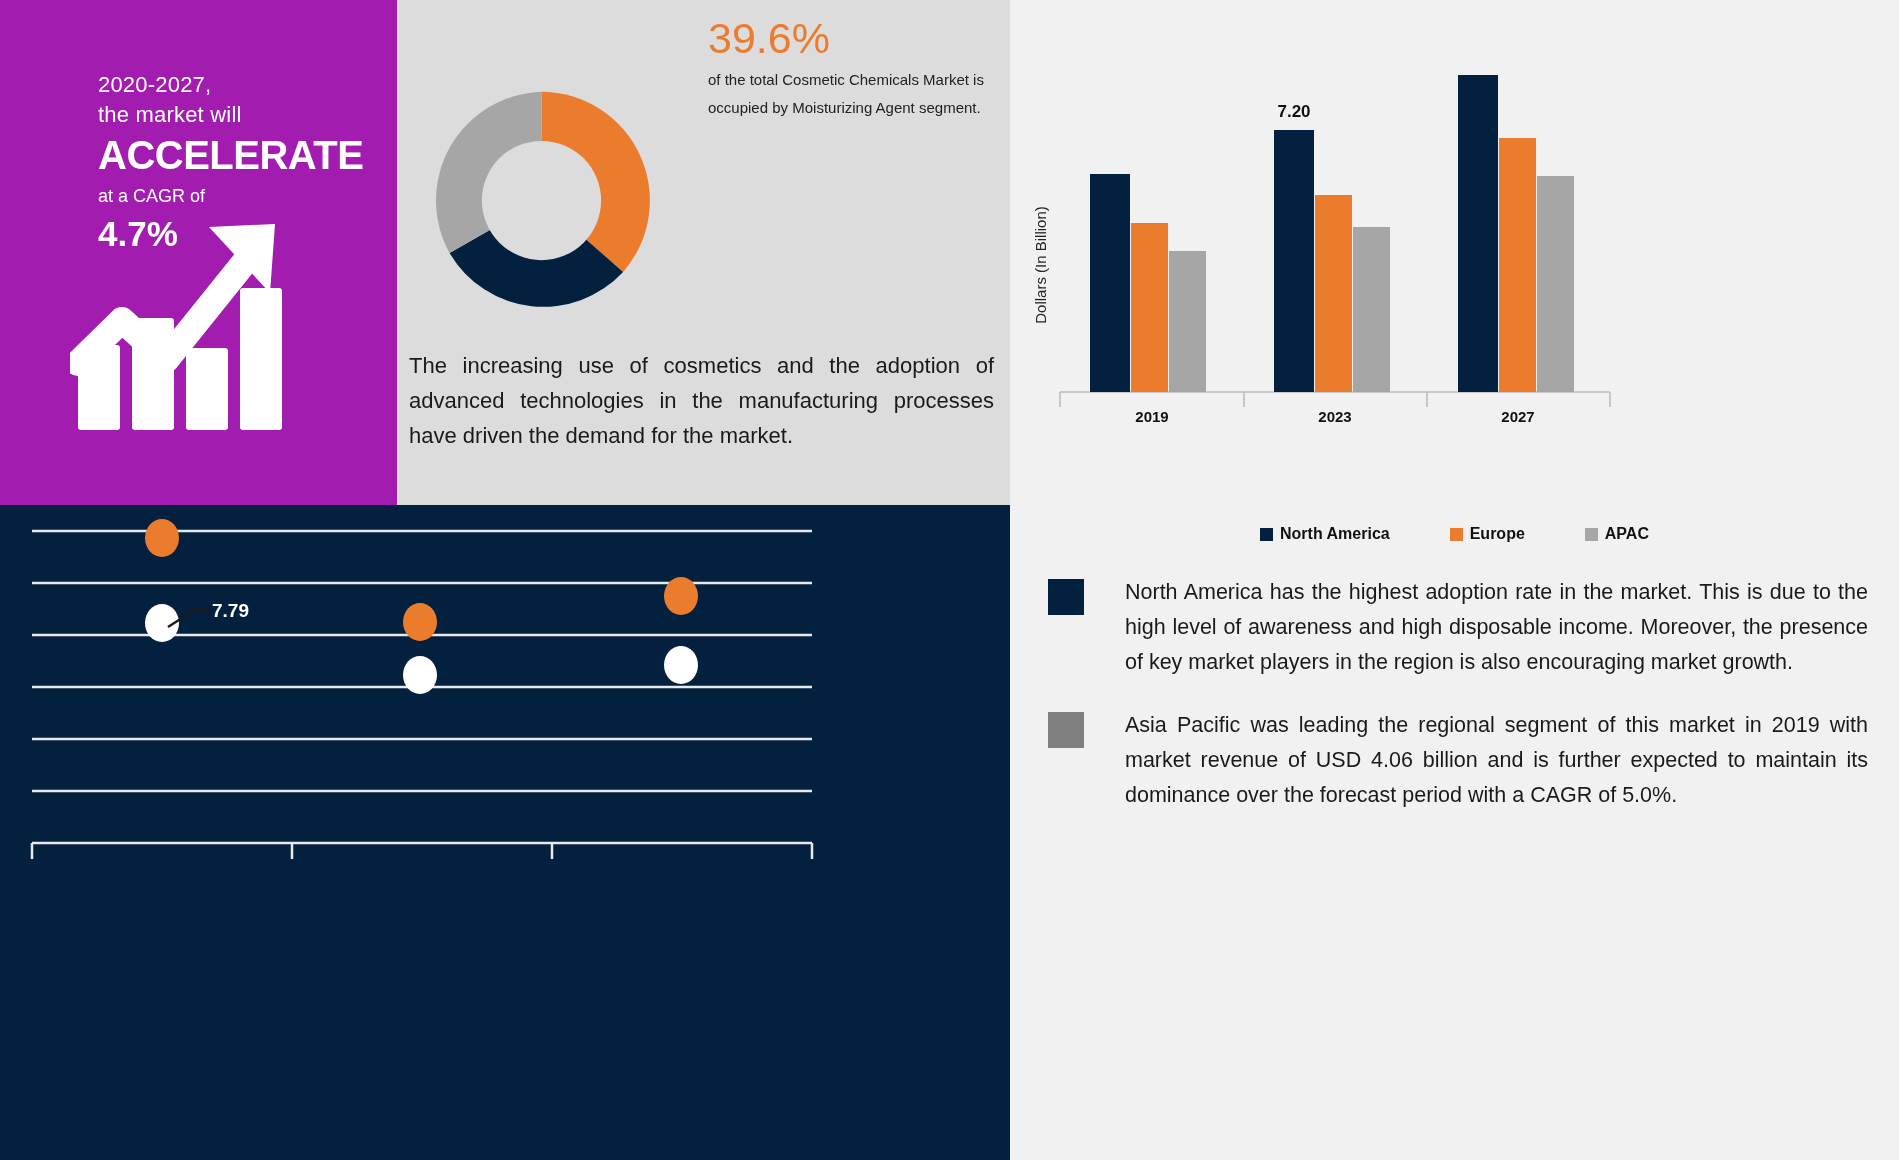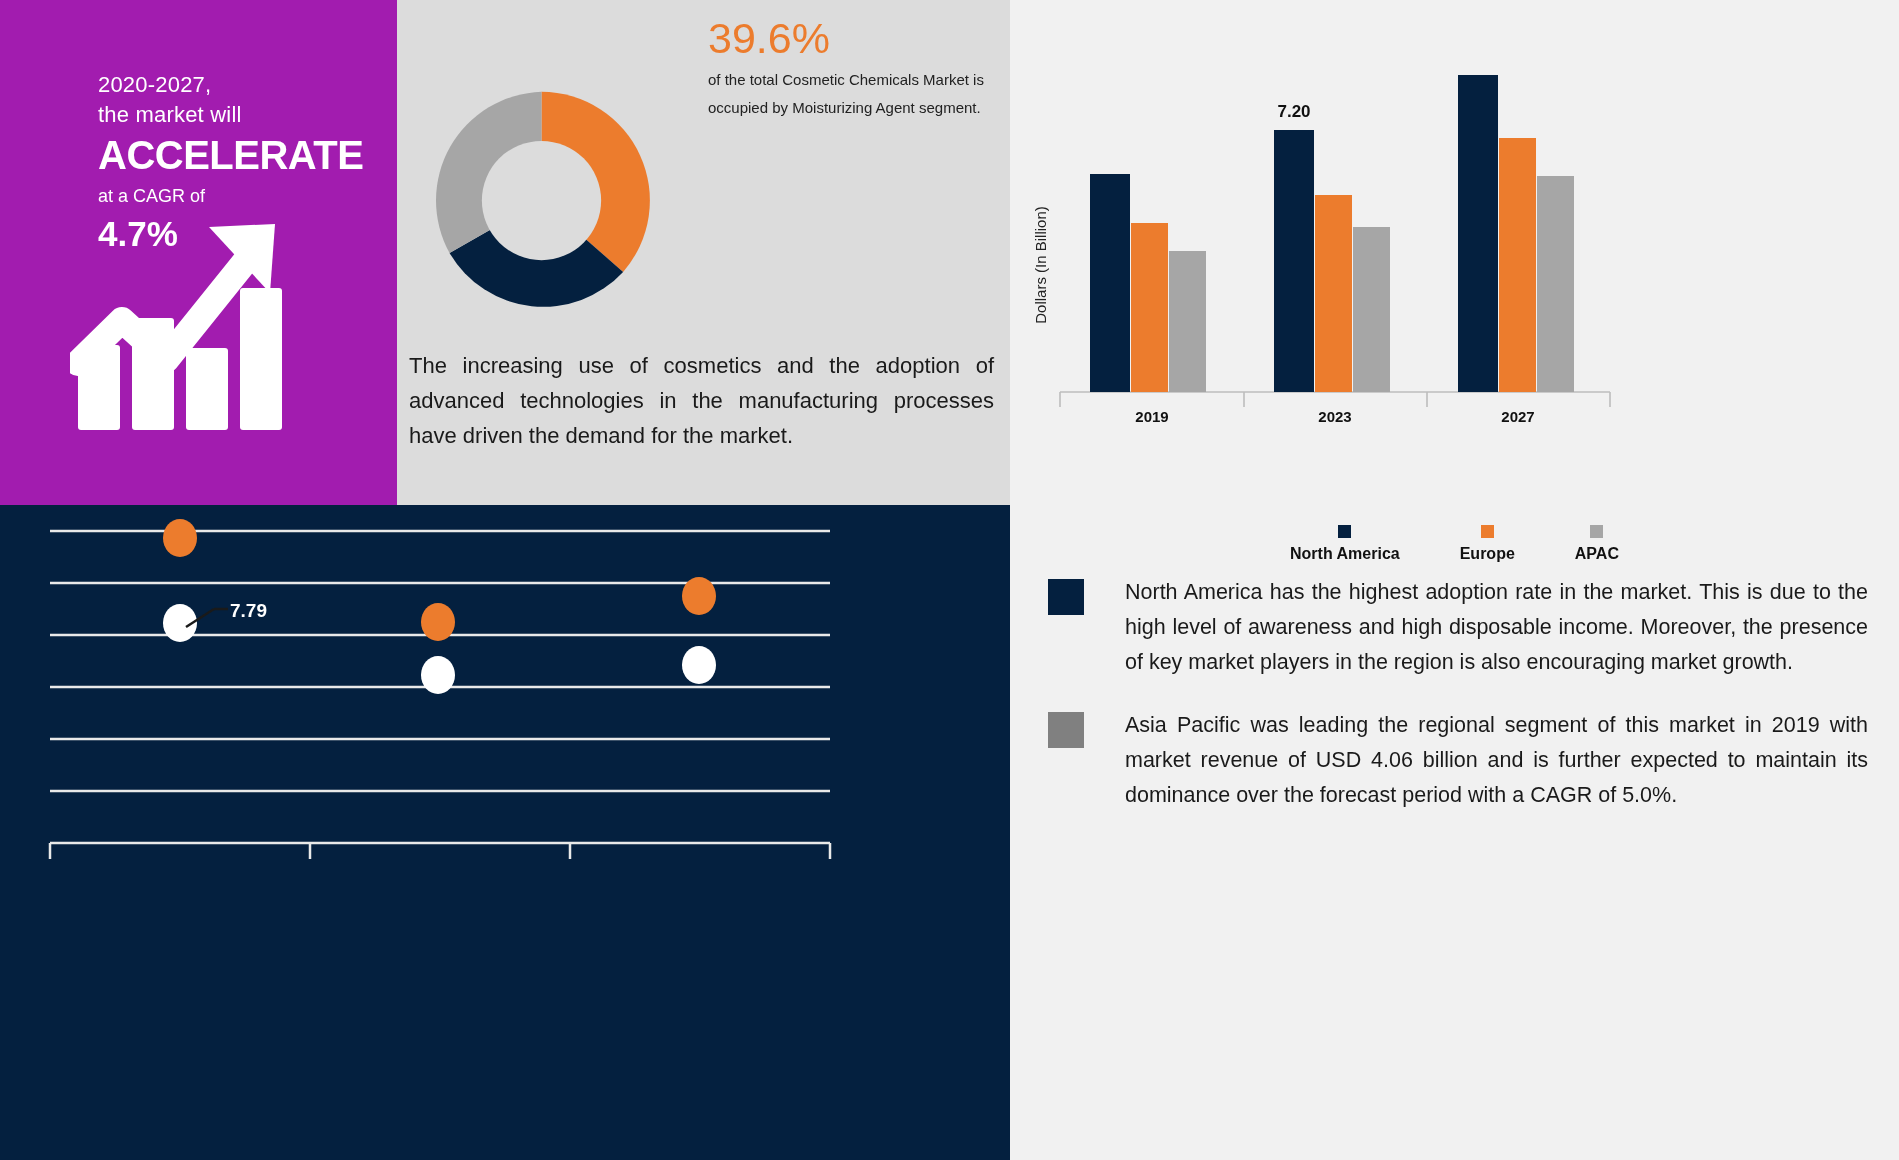--- a/index.html
+++ b/index.html
@@ -43,38 +43,38 @@
     position: absolute; left: 12px; top: 348px; width: 585px;
     font-size: 22px; line-height: 35px; color: #1a1a1a;
     text-align: justify; text-justify: inter-word; font-weight: 400;
   }
 
   
   .navy-panel {
     position: absolute; left: 0; top: 505px; width: 1010px; height: 655px;
     background: #04203f; color: #ffffff;
   }
-  .dot-chart { position: absolute; left: 0; top: 0; width: 856px; height: 400px; padding-left: 18px; }
+  .dot-chart { position: absolute; left: 0; top: 0; width: 856px; height: 400px; }
   .dot-svg { width: 1010px; height: 400px; display: block; }
 
   
   .right-col {
     position: absolute; left: 1010px; top: 0; width: 889px; height: 1160px;
     background: #f1f1f1;
   }
 
   
   .bar-chart { position: absolute; left: 0; top: 55px; width: 889px; height: 420px; }
   .bar-svg { width: 889px; height: 420px; display: block; }
 
   .bar-legend {
     position: absolute; left: 0; top: 525px; width: 889px;
     display: flex; justify-content: center; align-items: center; gap: 60px;
   }
-  .bl-item { display: flex; align-items: center; gap: 7px; font-size: 16px; font-weight: 700; color: #111; flex-direction: column; }
+  .bl-item { display: flex; align-items: center; gap: 7px; font-size: 16px; font-weight: 700; color: #111; }
   .bl-sw { width: 13px; height: 13px; display: inline-block; }
 
   
   .notes { position: absolute; left: 38px; top: 575px; width: 820px; }
   .note-row { display: flex; gap: 41px; margin-bottom: 28px; align-items: flex-start; }
   .note-sw { width: 36px; height: 36px; flex: 0 0 auto; margin-top: 4px; }
   .note-text {
     font-size: 21.5px; line-height: 35px; color: #1a1a1a;
     text-align: justify; text-justify: inter-word; font-weight: 400;
   }

